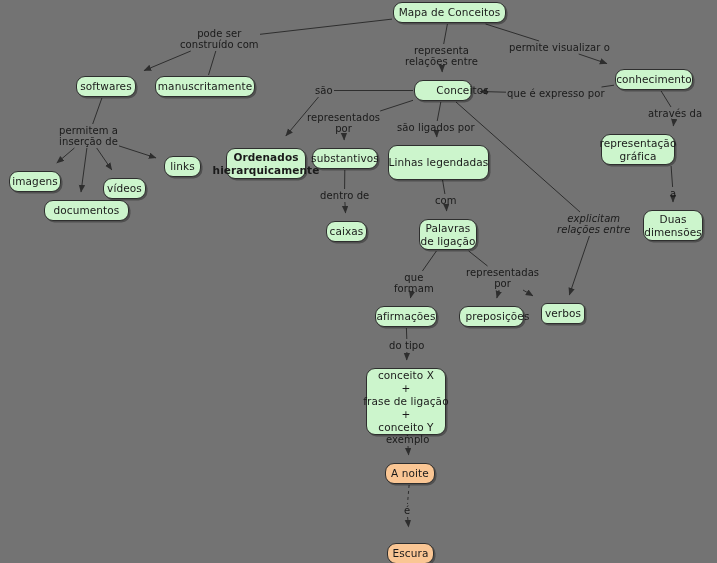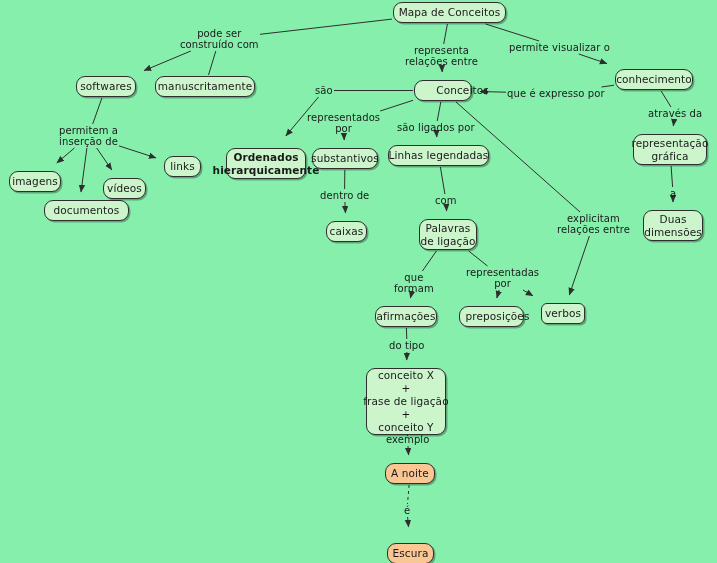--- a/index.html
+++ b/index.html
@@ -4,21 +4,21 @@
 <style>
   html, body {
     margin: 0;
     padding: 0;
     background: #ffffff;
   }
   #canvas {
     position: relative;
     width: 717px;
     height: 563px;
-    background: #86efac;
+    background: #737373;
     overflow: hidden;
     font-family: "DejaVu Sans", sans-serif;
   }
   #edge-layer {
     position: absolute;
     left: 0;
     top: 0;
     width: 717px;
     height: 563px;
     pointer-events: none;
@@ -117,22 +117,22 @@
       <div class="node" style="left: 155px; top: 76px; width: 100px; height: 21px;">manuscritamente</div>
       <div class="node" style="left: 414px; top: 80px; width: 58px; height: 21px; padding-left: 39px;">Conceitos</div>
       <div class="node" style="left: 615px; top: 69px; width: 78px; height: 21px;">conhecimento</div>
       <div class="node" style="left: 9px; top: 171px; width: 52px; height: 21px;">imagens</div>
       <div class="node" style="left: 44px; top: 200px; width: 85px; height: 21px;">documentos</div>
       <div class="node" style="left: 103px; top: 178px; width: 43px; height: 21px;">vídeos</div>
       <div class="node" style="left: 164px; top: 156px; width: 37px; height: 21px;">links</div>
       <div class="node multi" style="left: 226px; top: 148px; width: 80px; height: 31px; font-weight: bold;">Ordenados
 hierarquicamente</div>
       <div class="node" style="left: 312px; top: 148px; width: 66px; height: 21px; text-align: right;">substantivos</div>
-      <div class="node" style="left: 388px; top: 145px; width: 101px; height: 21px;">Linhas legendadas</div>
-      <div class="node multi" style="left: 633px; top: 134px; width: 74px; height: 31px;">representação
+      <div class="node" style="left: 388px; top: 145px; width: 101px; height: 35px;">Linhas legendadas</div>
+      <div class="node multi" style="left: 601px; top: 134px; width: 74px; height: 31px;">representação
 gráfica</div>
       <div class="node" style="left: 326px; top: 221px; width: 41px; height: 21px;">caixas</div>
       <div class="node multi" style="left: 419px; top: 219px; width: 58px; height: 31px;">Palavras
 de ligação</div>
       <div class="node multi" style="left: 643px; top: 210px; width: 60px; height: 31px;">Duas
 dimensões</div>
       <div class="node" style="left: 375px; top: 306px; width: 62px; height: 21px;">afirmações</div>
       <div class="node" style="left: 459px; top: 306px; width: 65px; height: 21px; padding-left: 12px;">preposições</div>
       <div class="node" style="left: 541px; top: 303px; width: 44px; height: 21px; border-radius: 6px;">verbos</div>
       <div class="node multi" style="left: 366px; top: 368px; width: 80px; height: 67px;">conceito X
@@ -153,21 +153,21 @@
       <div class="edge-label" style="left: 315px; top: 85px;">são</div>
       <div class="edge-label" style="left: 59px; top: 125px;">permitem a
 inserção de</div>
       <div class="edge-label" style="left: 307px; top: 112px;">representados
 por</div>
       <div class="edge-label" style="left: 397px; top: 122px;">são ligados por</div>
       <div class="edge-label" style="left: 648px; top: 108px;">através da</div>
       <div class="edge-label" style="left: 320px; top: 190px;">dentro de</div>
       <div class="edge-label" style="left: 435px; top: 195px;">com</div>
       <div class="edge-label" style="left: 670px; top: 188px;">a</div>
-      <div class="edge-label" style="left: 557px; top: 213px;">explicitam
+      <div class="edge-label" style="left: 557px; top: 213px; font-style: italic;">explicitam
 relações entre</div>
       <div class="edge-label" style="left: 466px; top: 267px;">representadas
 por</div>
       <div class="edge-label" style="left: 394px; top: 272px;">que
 formam</div>
       <div class="edge-label" style="left: 389px; top: 340px;">do tipo</div>
       <div class="edge-label" style="left: 386px; top: 434px;">exemplo</div>
       <div class="edge-label" style="left: 404px; top: 505px;">é</div>
     </div>
 </div>

